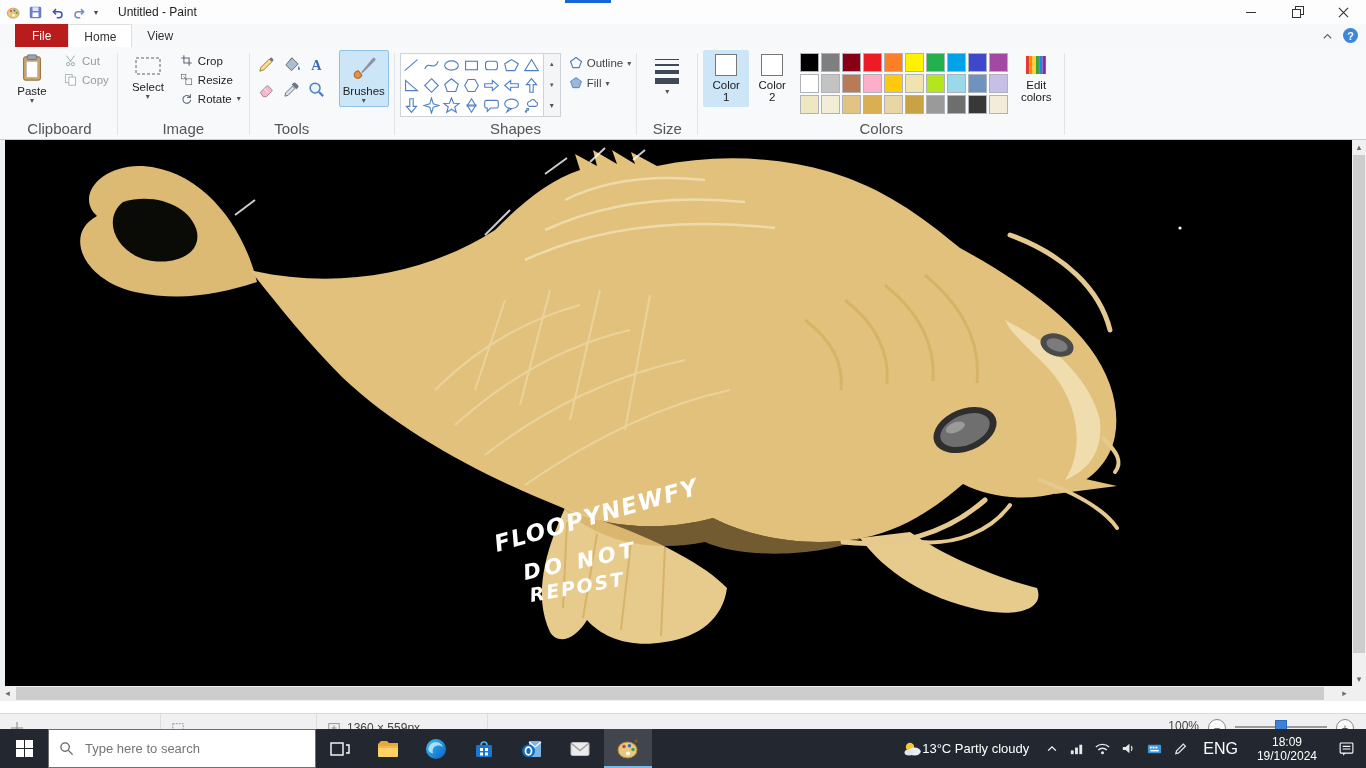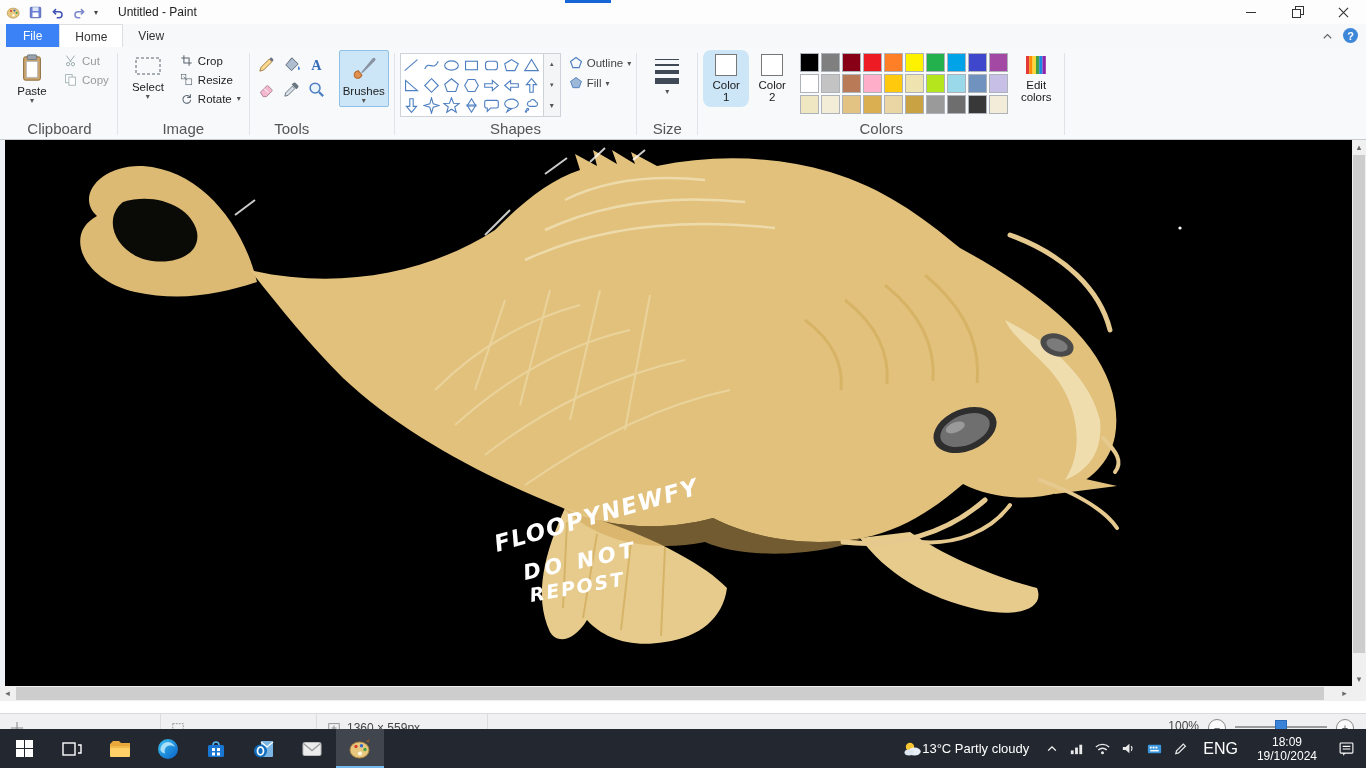--- a/index.html
+++ b/index.html
@@ -16,21 +16,21 @@
   .win-controls{margin-left:auto;display:flex;height:100%}
   .win-btn{width:46px;height:24px;display:flex;align-items:center;justify-content:center}
   .min-glyph{width:10px;border-bottom:1px solid #333}
   .restore-glyph{position:relative;width:9px;height:9px}
   .restore-glyph i{position:absolute;border:1px solid #333;width:7px;height:7px;display:block}
   .restore-glyph i:first-child{left:2px;top:-2px;background:#fdfdfd}
   .restore-glyph i:last-child{left:-1px;top:1px;background:#fdfdfd}
 
   
   .tabs{position:absolute;top:24px;left:0;right:0;height:23px;background:#f7f8f9;display:flex;align-items:stretch;border-bottom:1px solid #e4e6e9}
-  .tab-file{background:#3b82f6;color:#fff;padding:0 17px;display:flex;align-items:center;margin-left:6px}
+  .tab-file{background:#b91c1c;color:#fff;padding:0 17px;display:flex;align-items:center;margin-left:15px}
   .tab{padding:12px 15px;display:flex;align-items:center;color:#333}
   .tab.active{background:#fff;border:1px solid #dcdfe2;border-bottom:none}
   .tabs-right{margin-left:auto;display:flex;align-items:center;gap:10px;padding-right:8px}
   .help-badge{width:15px;height:15px;border-radius:50%;background:#3d87d8;color:#fff;font-weight:bold;font-size:11px;display:flex;align-items:center;justify-content:center}
 
   
   .ribbon{position:absolute;top:47px;left:0;right:0;height:93px;background:#f8f9fa;border-bottom:1px solid #c9ccd1;box-sizing:border-box;display:flex;align-items:stretch;padding:2px 0 0 2px}
   .rgroup{display:flex;flex-direction:column;align-items:center;padding:1px 5px 0 5px}
   .grow{display:flex;align-items:flex-start}
   .glabel{margin-top:auto;font-size:15px;color:#555;padding:2px 0 2px;text-align:center}
@@ -45,21 +45,21 @@
   .tools-grid{display:grid;grid-template-columns:repeat(3,24px);grid-auto-rows:24px;gap:1px;margin-top:2px}
   .tool-cell,.shape-cell{display:flex;align-items:center;justify-content:center}
   .shapes-wrap{display:flex;margin-top:3px}
   .shapes-grid{display:grid;grid-template-columns:repeat(7,20px);grid-auto-rows:20px;background:#fff;border:1px solid #ced3d9;padding:1px}
   .shapes-scroll{width:16px;border:1px solid #ced3d9;border-left:none;display:flex;flex-direction:column;background:#f4f5f6}
   .shapes-scroll div{flex:1;display:flex;align-items:center;justify-content:center;font-size:7px;color:#555}
   .of-col{display:flex;flex-direction:column;gap:6px;margin-left:8px;margin-top:6px}
   .of-btn{display:flex;align-items:center;gap:4px;font-size:11.5px;color:#444}
   .size-icon{display:flex;flex-direction:column;gap:4px;align-items:center;padding:6px 0 4px}
   .size-icon b{display:block;background:#3f4a56;width:24px}
-  .cbtn{display:flex;flex-direction:column;align-items:center;width:44px;padding:3px 0;border:1px solid transparent;border-radius:8px}
+  .cbtn{display:flex;flex-direction:column;align-items:center;width:44px;padding:3px 0;border:1px solid transparent;border-radius:2px}
   .cswatch{width:22px;height:22px;border:1px solid #777;box-sizing:border-box}
   .cbtn .blabel{font-size:11.5px;line-height:12px;text-align:center;margin-top:3px;width:34px}
   .palette{display:grid;grid-template-columns:repeat(10,21px);grid-auto-rows:21px;margin:2px 4px 0 4px}
   .swatch{width:19px;height:19px;border:1px solid #aeb3b9;margin:1px;box-sizing:border-box}
 
   
   .workspace{position:absolute;top:140px;left:0;width:1366px;height:561px;background:#eef1f5}
   .canvas{position:absolute;left:5px;top:0;width:1347px;height:546px;background:#000}
   .canvas svg{display:block}
   .hscroll{position:absolute;left:0;top:546px;width:1352px;height:15px;background:#f0f0f0}
@@ -631,20 +631,27 @@
 
   <div class="taskbar">
     <div class="tb-btn">
       <span class="winlogo">
           <i></i>
           <i></i>
           <i></i>
           <i></i>
         </span>
     </div>
+    <div class="search">
+      <svg viewBox="0 0 16 16" width="15" height="15">
+          <circle cx="6.5" cy="6.5" r="4.5" fill="none" stroke="#5f6368" stroke-width="1.4"></circle>
+          <line x1="10" y1="10" x2="14.5" y2="14.5" stroke="#5f6368" stroke-width="1.4"></line>
+        </svg>
+      <input placeholder="Type here to search" style="">
+    </div>
     <div class="tb-apps">
         <div class="tb-btn">
           <svg viewBox="0 0 24 24" width="24" height="24">
             <rect x="3" y="6" width="12" height="12" fill="none" stroke="#fff" stroke-width="1.4"></rect>
             <path d="M18 8 h3 v8 h-3" fill="none" stroke="#fff" stroke-width="1.4"></path>
           </svg>
         </div>
         <div class="tb-btn">
           <svg viewBox="0 0 24 24" width="24" height="24">
             <path d="M2 7 l3-3 h6 l2 2 h9 v3 H2 Z" fill="#e9a83a"></path>

